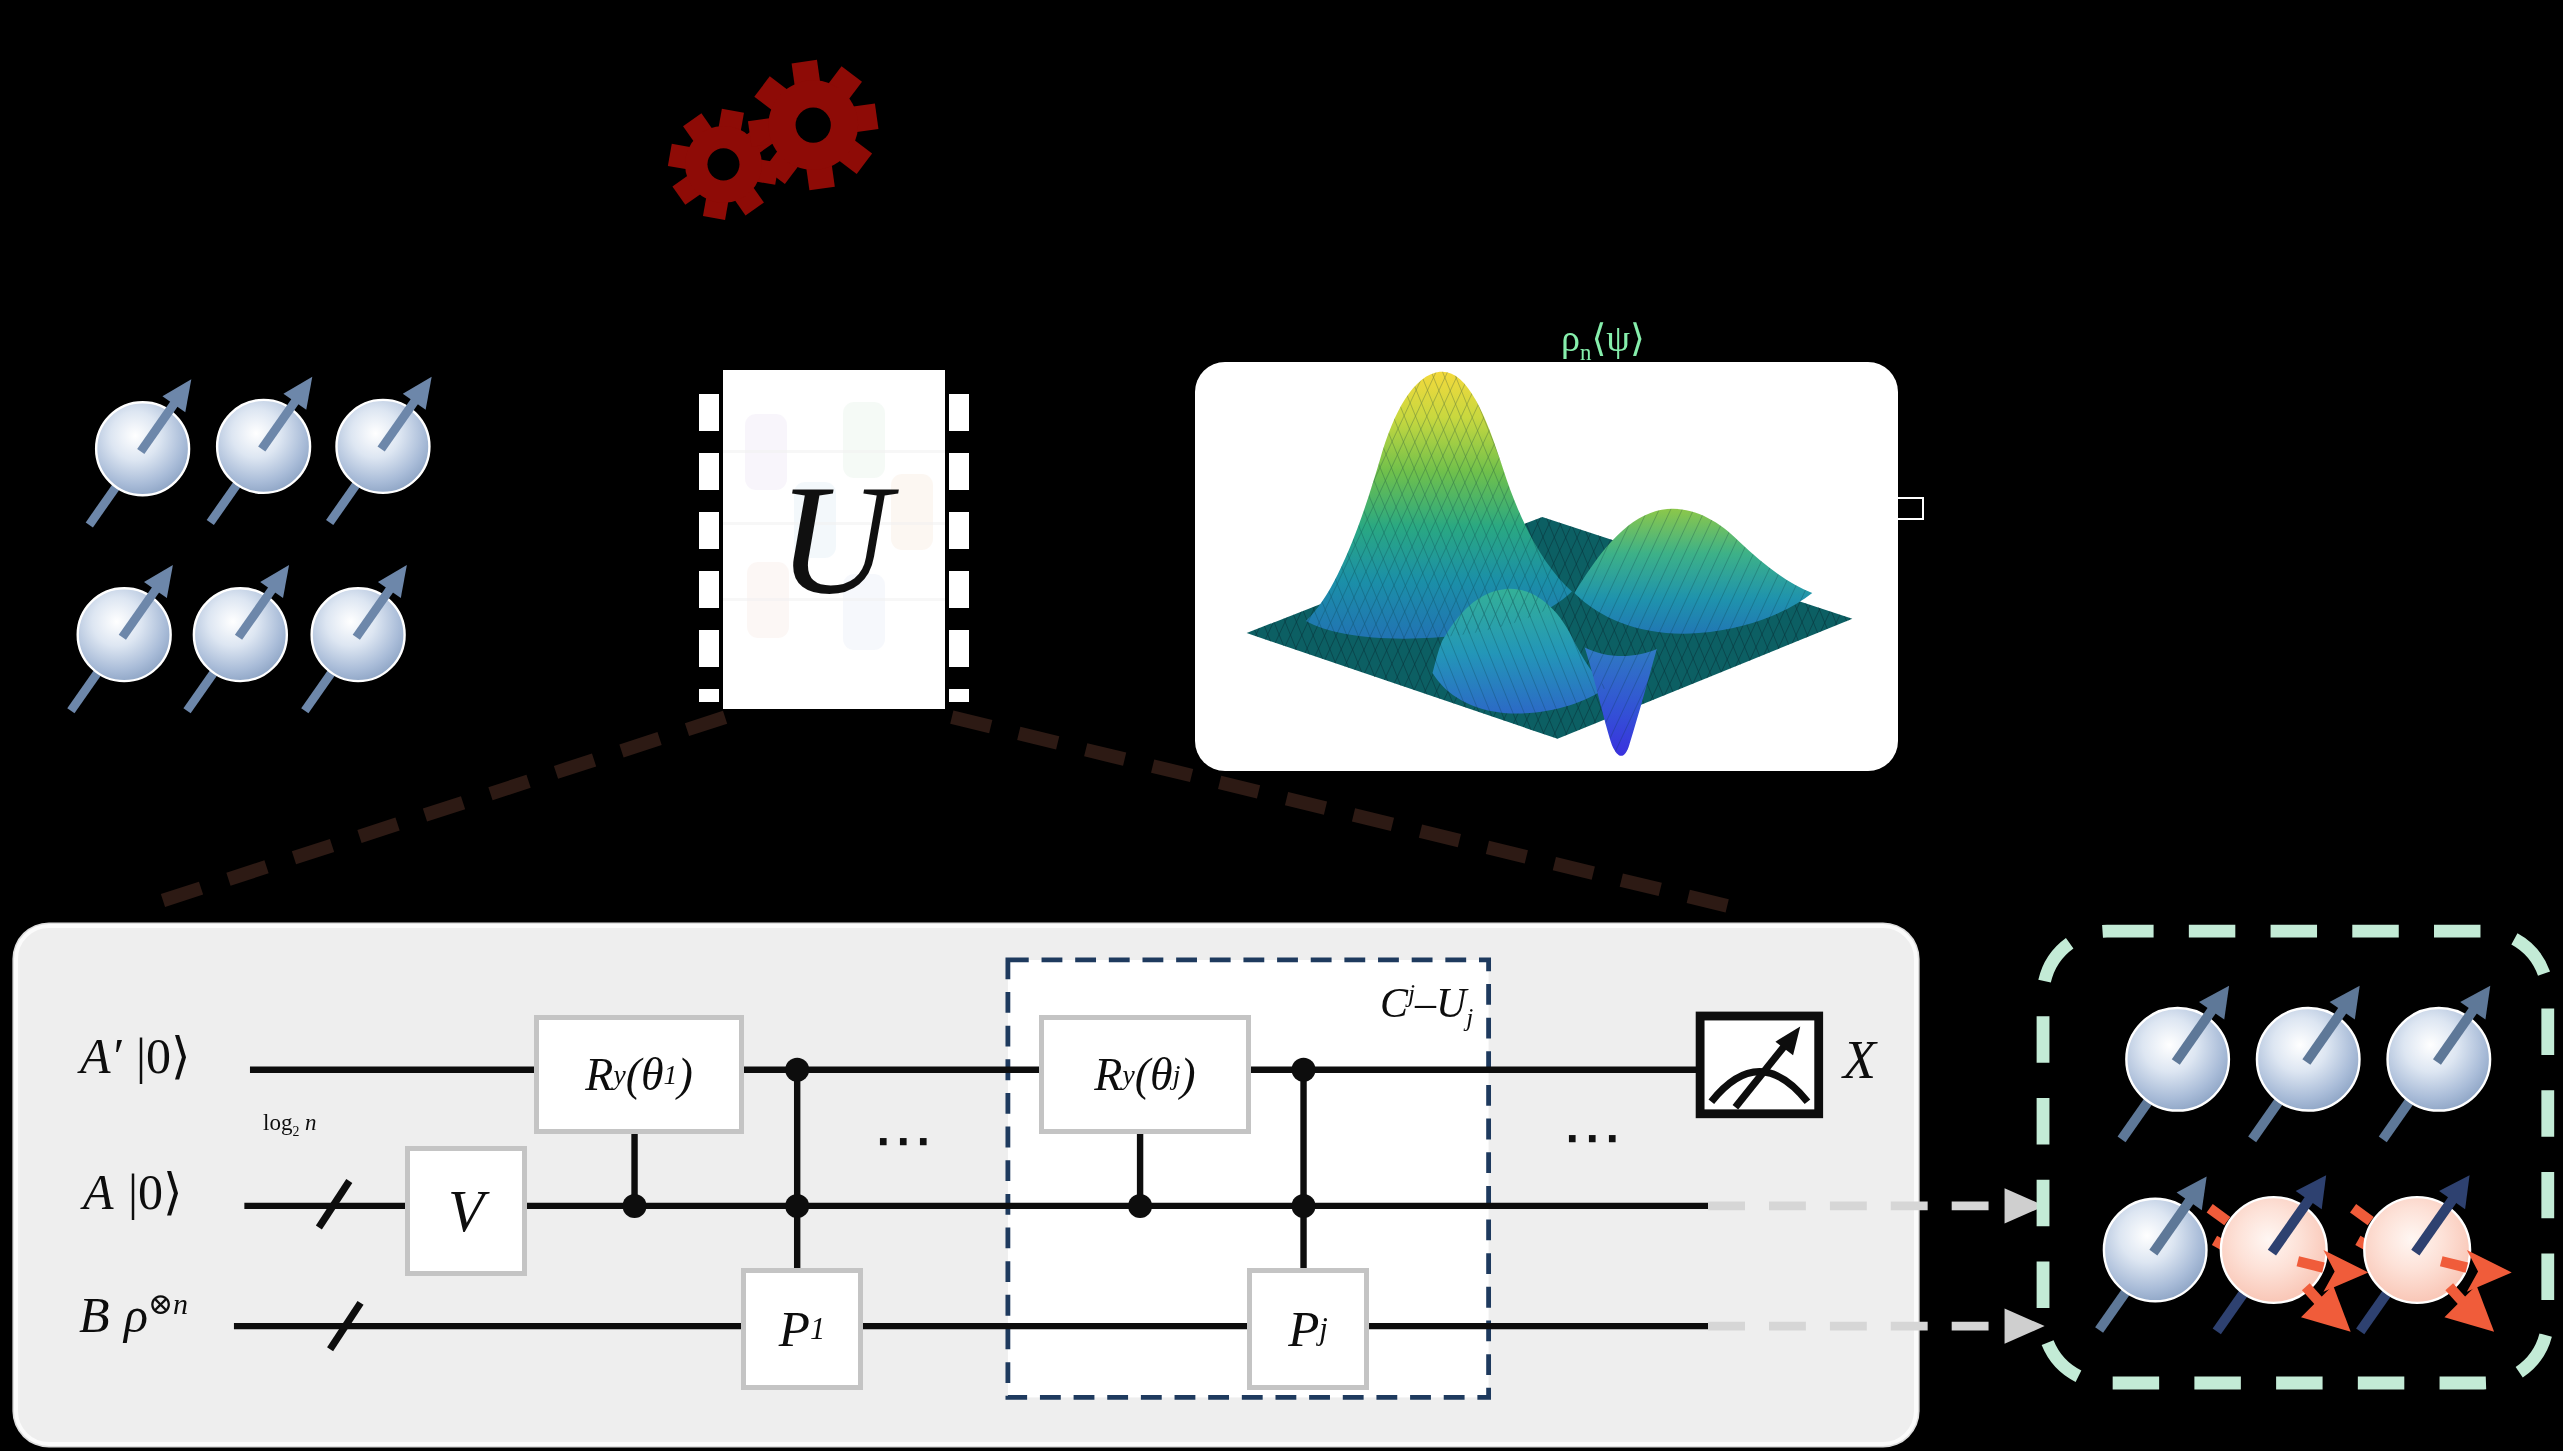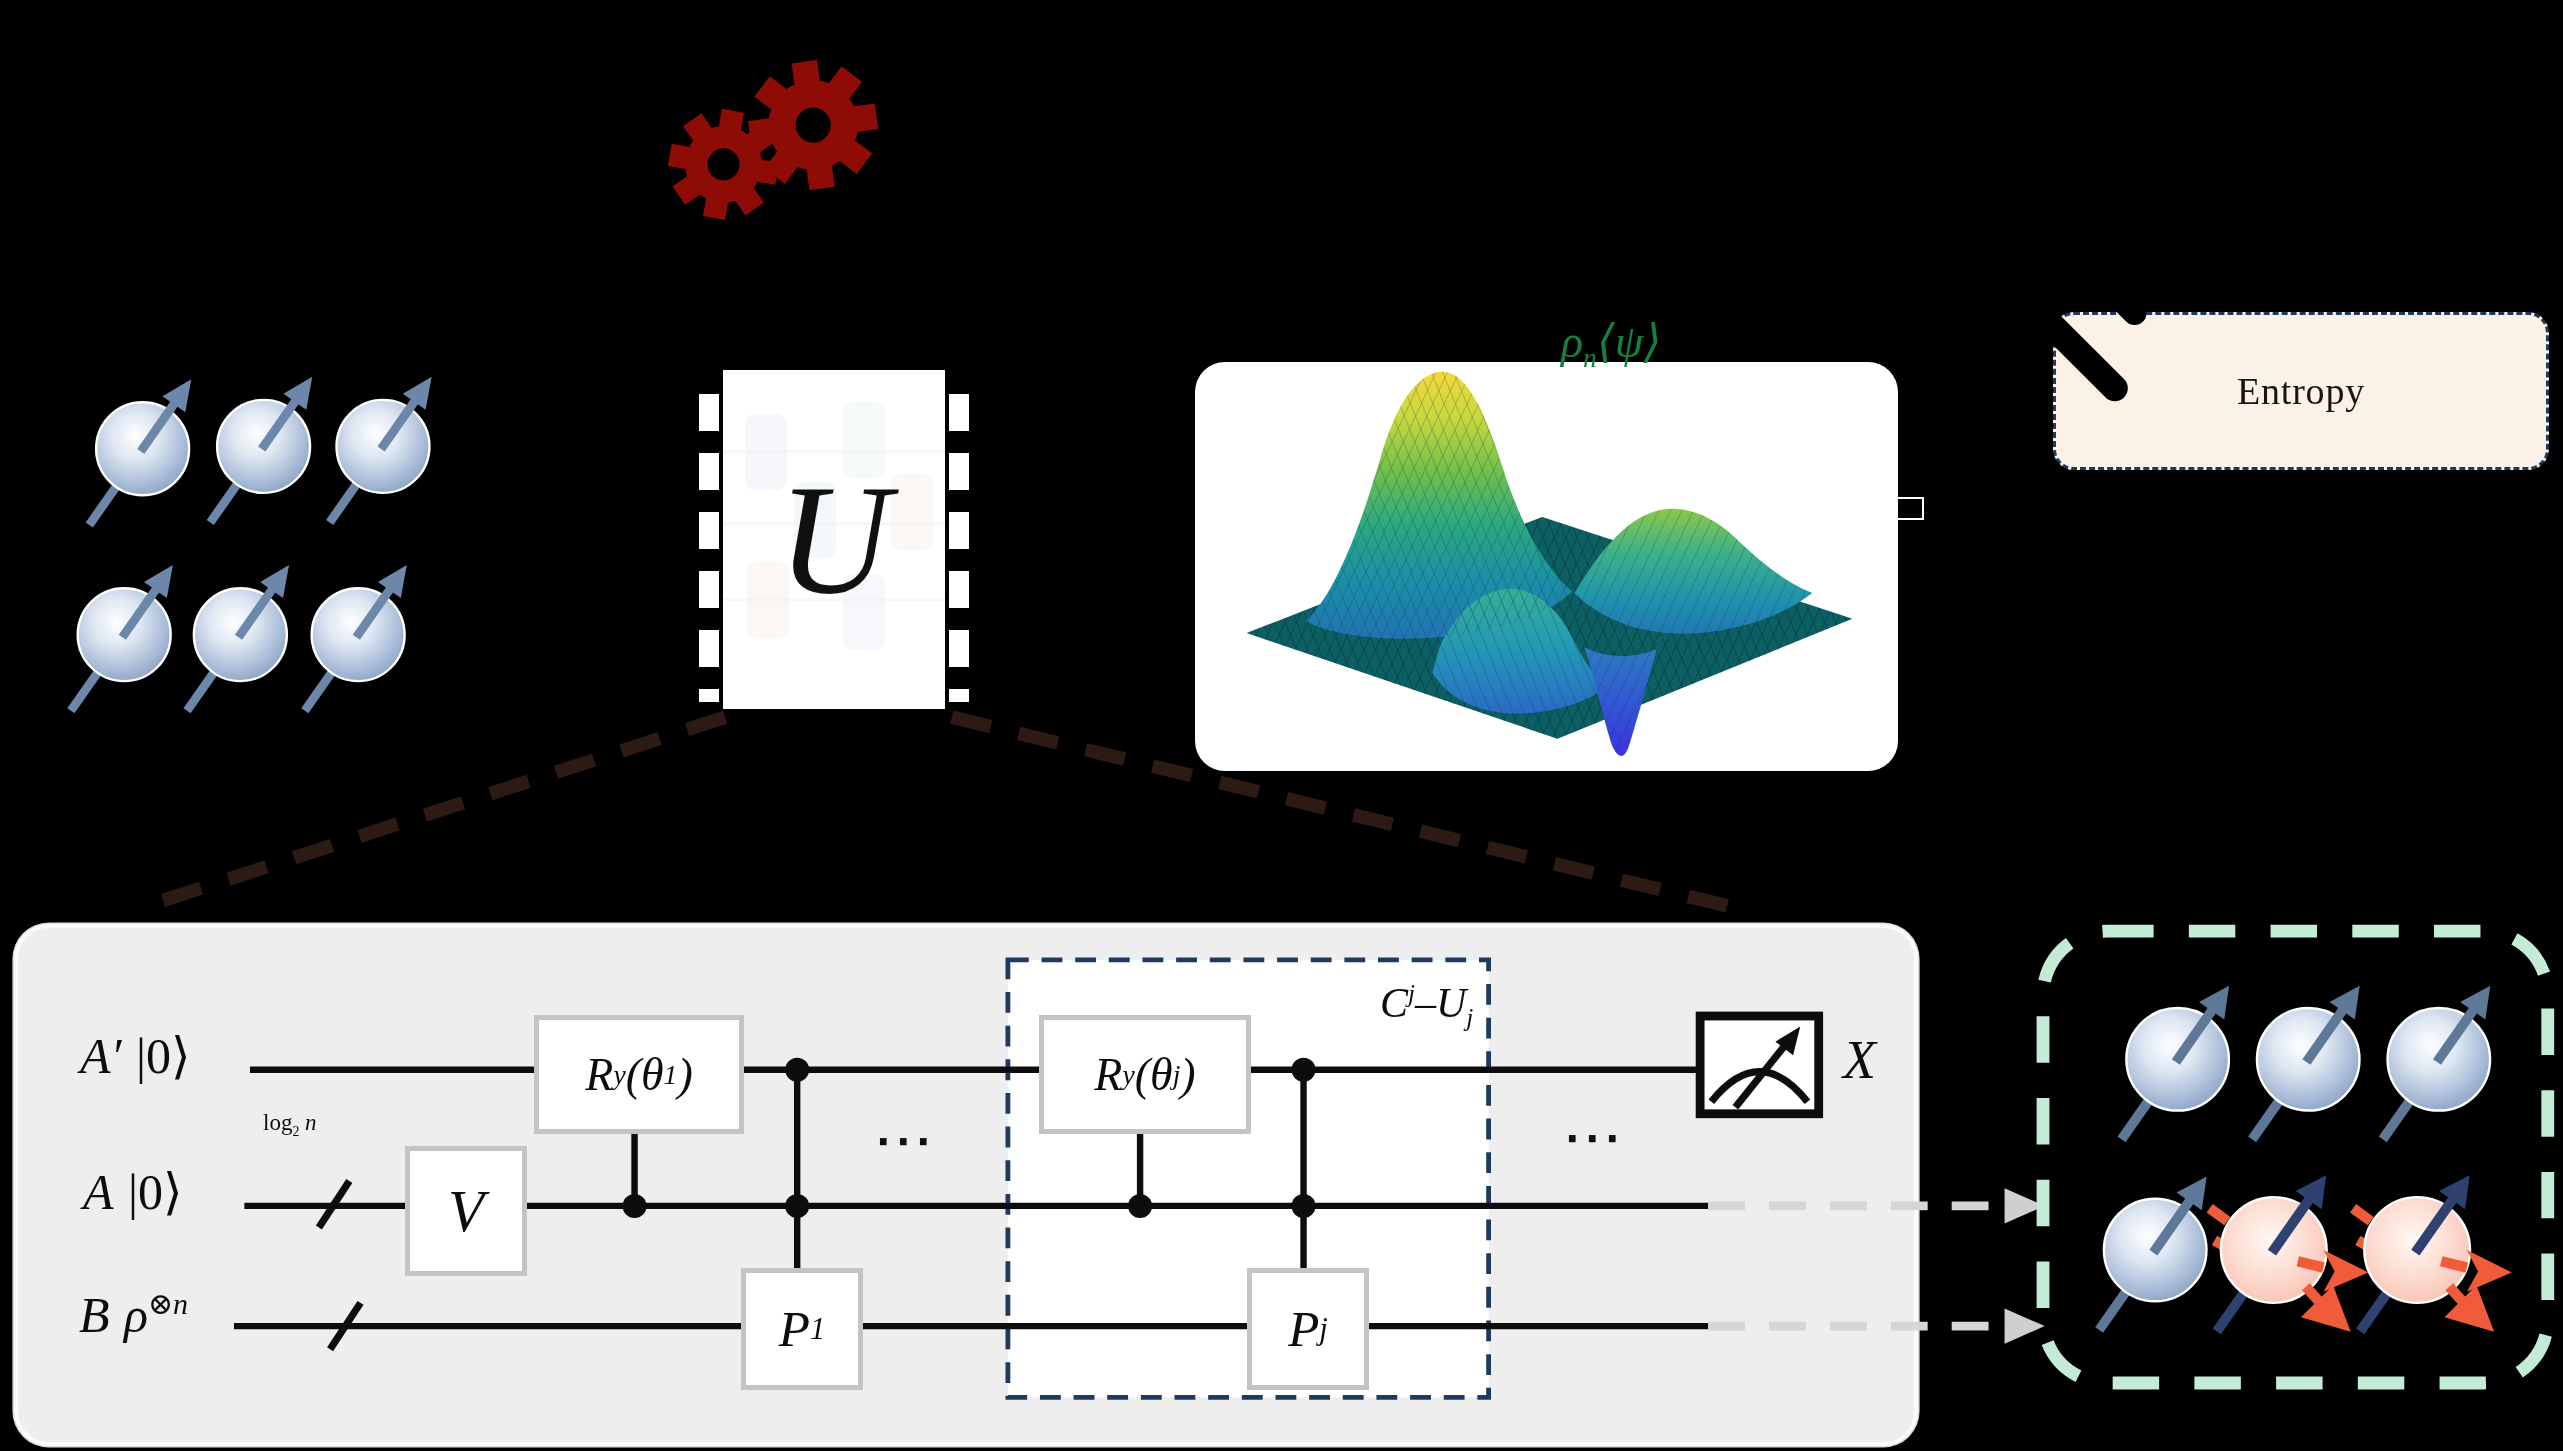--- a/index.html
+++ b/index.html
@@ -18,36 +18,33 @@
   .sprocket{width:20px;background-image:repeating-linear-gradient(180deg,#ffffff 0 37px,rgba(0,0,0,0) 37px 59px);}
   .u-letter{font-style:italic;font-size:156px;color:#101010;display:flex;align-items:center;justify-content:center;}
   .faint{opacity:0.55;border-radius:11.2px;}
   
   .reg{display:flex;gap:14.4px;align-items:baseline;color:#0d0d0d;font-size:50px;}
   .it{font-style:italic;}
   .gatebox{background:#ffffff;border:5.6px solid #c4c4c4;display:flex;align-items:center;justify-content:center;color:#0d0d0d;}
   sub.sm, sup.sm{font-size:60%;}
   .dots{font-family:"DejaVu Sans",sans-serif;font-size:38px;font-weight:bold;color:#111;letter-spacing:5.6px;}
   .sq{border:2.4px solid #ffffff;background:transparent;}
-  .frag{font-style:italic;font-size:46px;color:#15803d;line-height:1;}
+  .frag{font-size:38px;color:#86efac;line-height:1;}
   .z1{z-index:1}.z5{z-index:5}.z6{z-index:6}
   svg#gfx{position:absolute;left:0;top:0;z-index:3;}
 </style>
 </head>
 <body>
 
 <div id="stage">
 
   <div class="abs panel z1" style="left:14.4px;top:924px;width:1896px;height:514px;"></div>
 
   <div class="abs plot-card z1" style="left:1195px;top:362px;width:703px;height:409px;"></div>
 
-  <div class="abs metric-box z1" style="left:2053px;top:312px;background:#fcf1e6;">
-    <span class="metric-label">Entropy</span>
-  </div>
 
   <div class="ribbon-bar z6" style="left:2062px;top:276px;width:95px;height:24px;border-radius:12px;transform:rotate(45deg);"></div>
   <div class="ribbon-bar z6" style="left:2019px;top:341px;width:123px;height:26px;border-radius:13px;transform:rotate(45deg);"></div>
 
   <div class="abs ubox z1" style="left:723px;top:370px;width:222px;height:339px;">
 
     <div class="abs faint" style="left:22.4px;top:44px;width:42px;height:76px;background:#f2ecf8;"></div>
     <div class="abs faint" style="left:120px;top:32px;width:42px;height:76px;background:#ecf6ee;"></div>
     <div class="abs faint" style="left:71px;top:112px;width:42px;height:76px;background:#eaf2f8;"></div>
     <div class="abs faint" style="left:168px;top:104px;width:42px;height:76px;background:#faf0e8;"></div>

